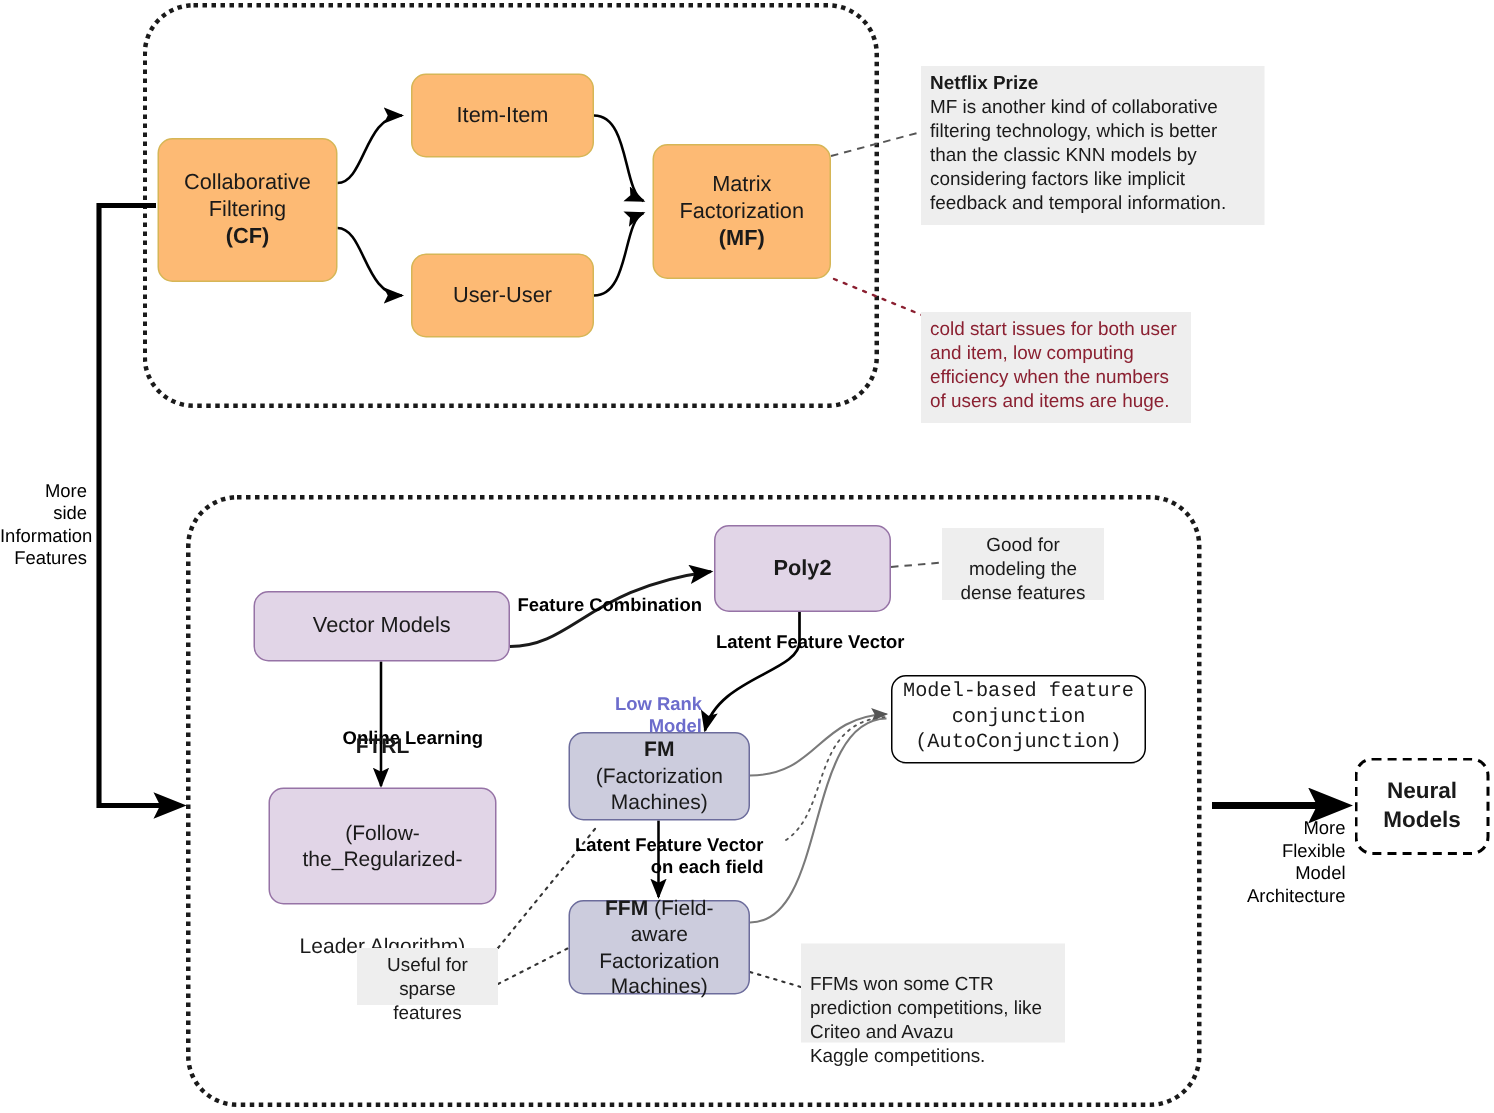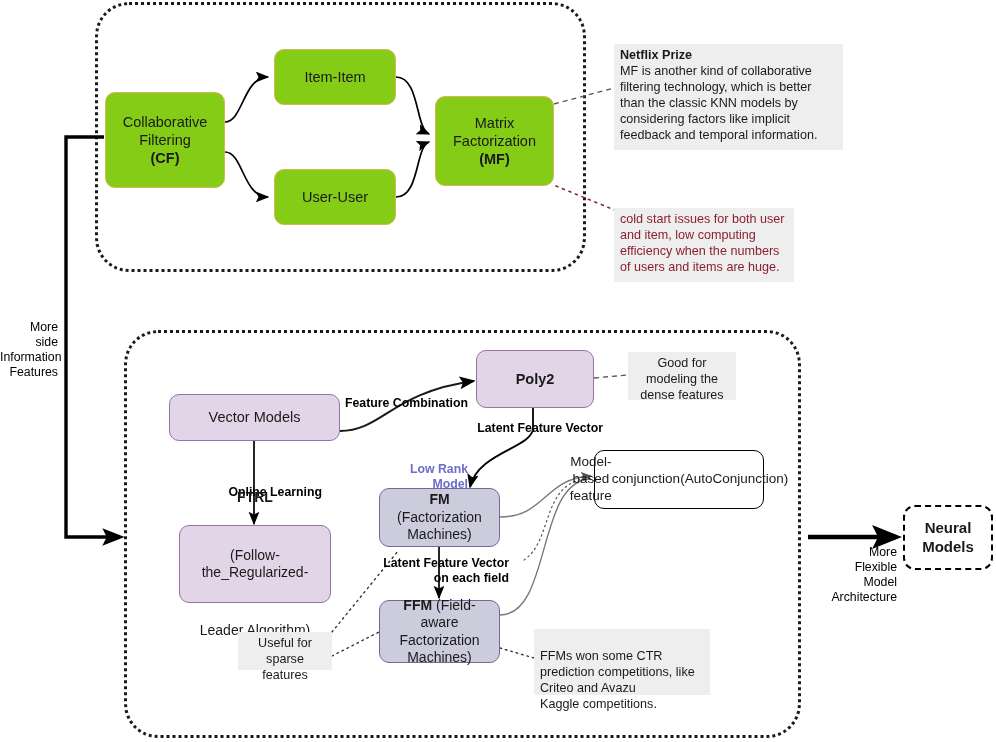--- a/index.html
+++ b/index.html
@@ -7,21 +7,21 @@
        -webkit-font-smoothing:antialiased;}
   #stage{position:relative;width:996px;height:742px;overflow:hidden;background:#fff;}
 
   
   .node{position:absolute;box-sizing:border-box;display:flex;align-items:center;
         justify-content:center;text-align:center;border-radius:10px;
         font-size:14.5px;color:#1a1a1a;line-height:1.25;padding:2px 6px;}
   .node .ln{display:block;}
   .b{font-weight:bold;}
 
-  .yellow{background:#84cc16;border:1.4px solid #d6b656;}
+  .yellow{background:#fdba74;border:1.4px solid #d6b656;}
   .lilac{background:#e1d5e7;border:1.4px solid #9673a6;}
   .periwinkle{background:#ccccdd;border:1.4px solid #6c6c9c;}
   .plain{background:#ffffff;border:1.6px solid #000000;}
   .dashednode{background:#ffffff;border:2.6px dashed #000000;border-radius:12px;
               font-weight:bold;font-size:15px;}
 
   
   .note{position:absolute;box-sizing:border-box;background:#eeeeee;
         font-size:12.6px;line-height:1.27;color:#1a1a1a;padding:4px 6px 5px 6px;}
   .note.red{color:#8b2031;}
@@ -170,21 +170,21 @@
     <span class="ln"><b>FM</b><span> (Factorization</span></span>
     <span class="ln">Machines)</span>
   </div>
 
   <div class="node periwinkle" style="left:379px;top:600px;width:121px;height:63px;flex-direction:column;font-size:14px;">
     <span class="ln"><b>FFM</b><span> (Field-aware</span></span>
     <span class="ln">Factorization</span>
     <span class="ln">Machines)</span>
   </div>
 
-  <div class="node plain" style="left:594px;top:450px;width:170px;height:59px;flex-direction:row;font-size:13.5px;">
+  <div class="node plain" style="left:594px;top:450px;width:170px;height:59px;flex-direction:column;font-size:13.5px;font-family:Liberation Mono, monospace;">
     <span class="ln">Model-based feature</span>
     <span class="ln">conjunction</span>
     <span class="ln">(AutoConjunction)</span>
   </div>
 
   <div class="note center" style="left:628px;top:352px;width:108px;height:48px;">
     <span>Good for modeling the dense features</span>
   </div>
 
   <div class="note center" style="left:238px;top:632px;width:94px;height:38px;">

